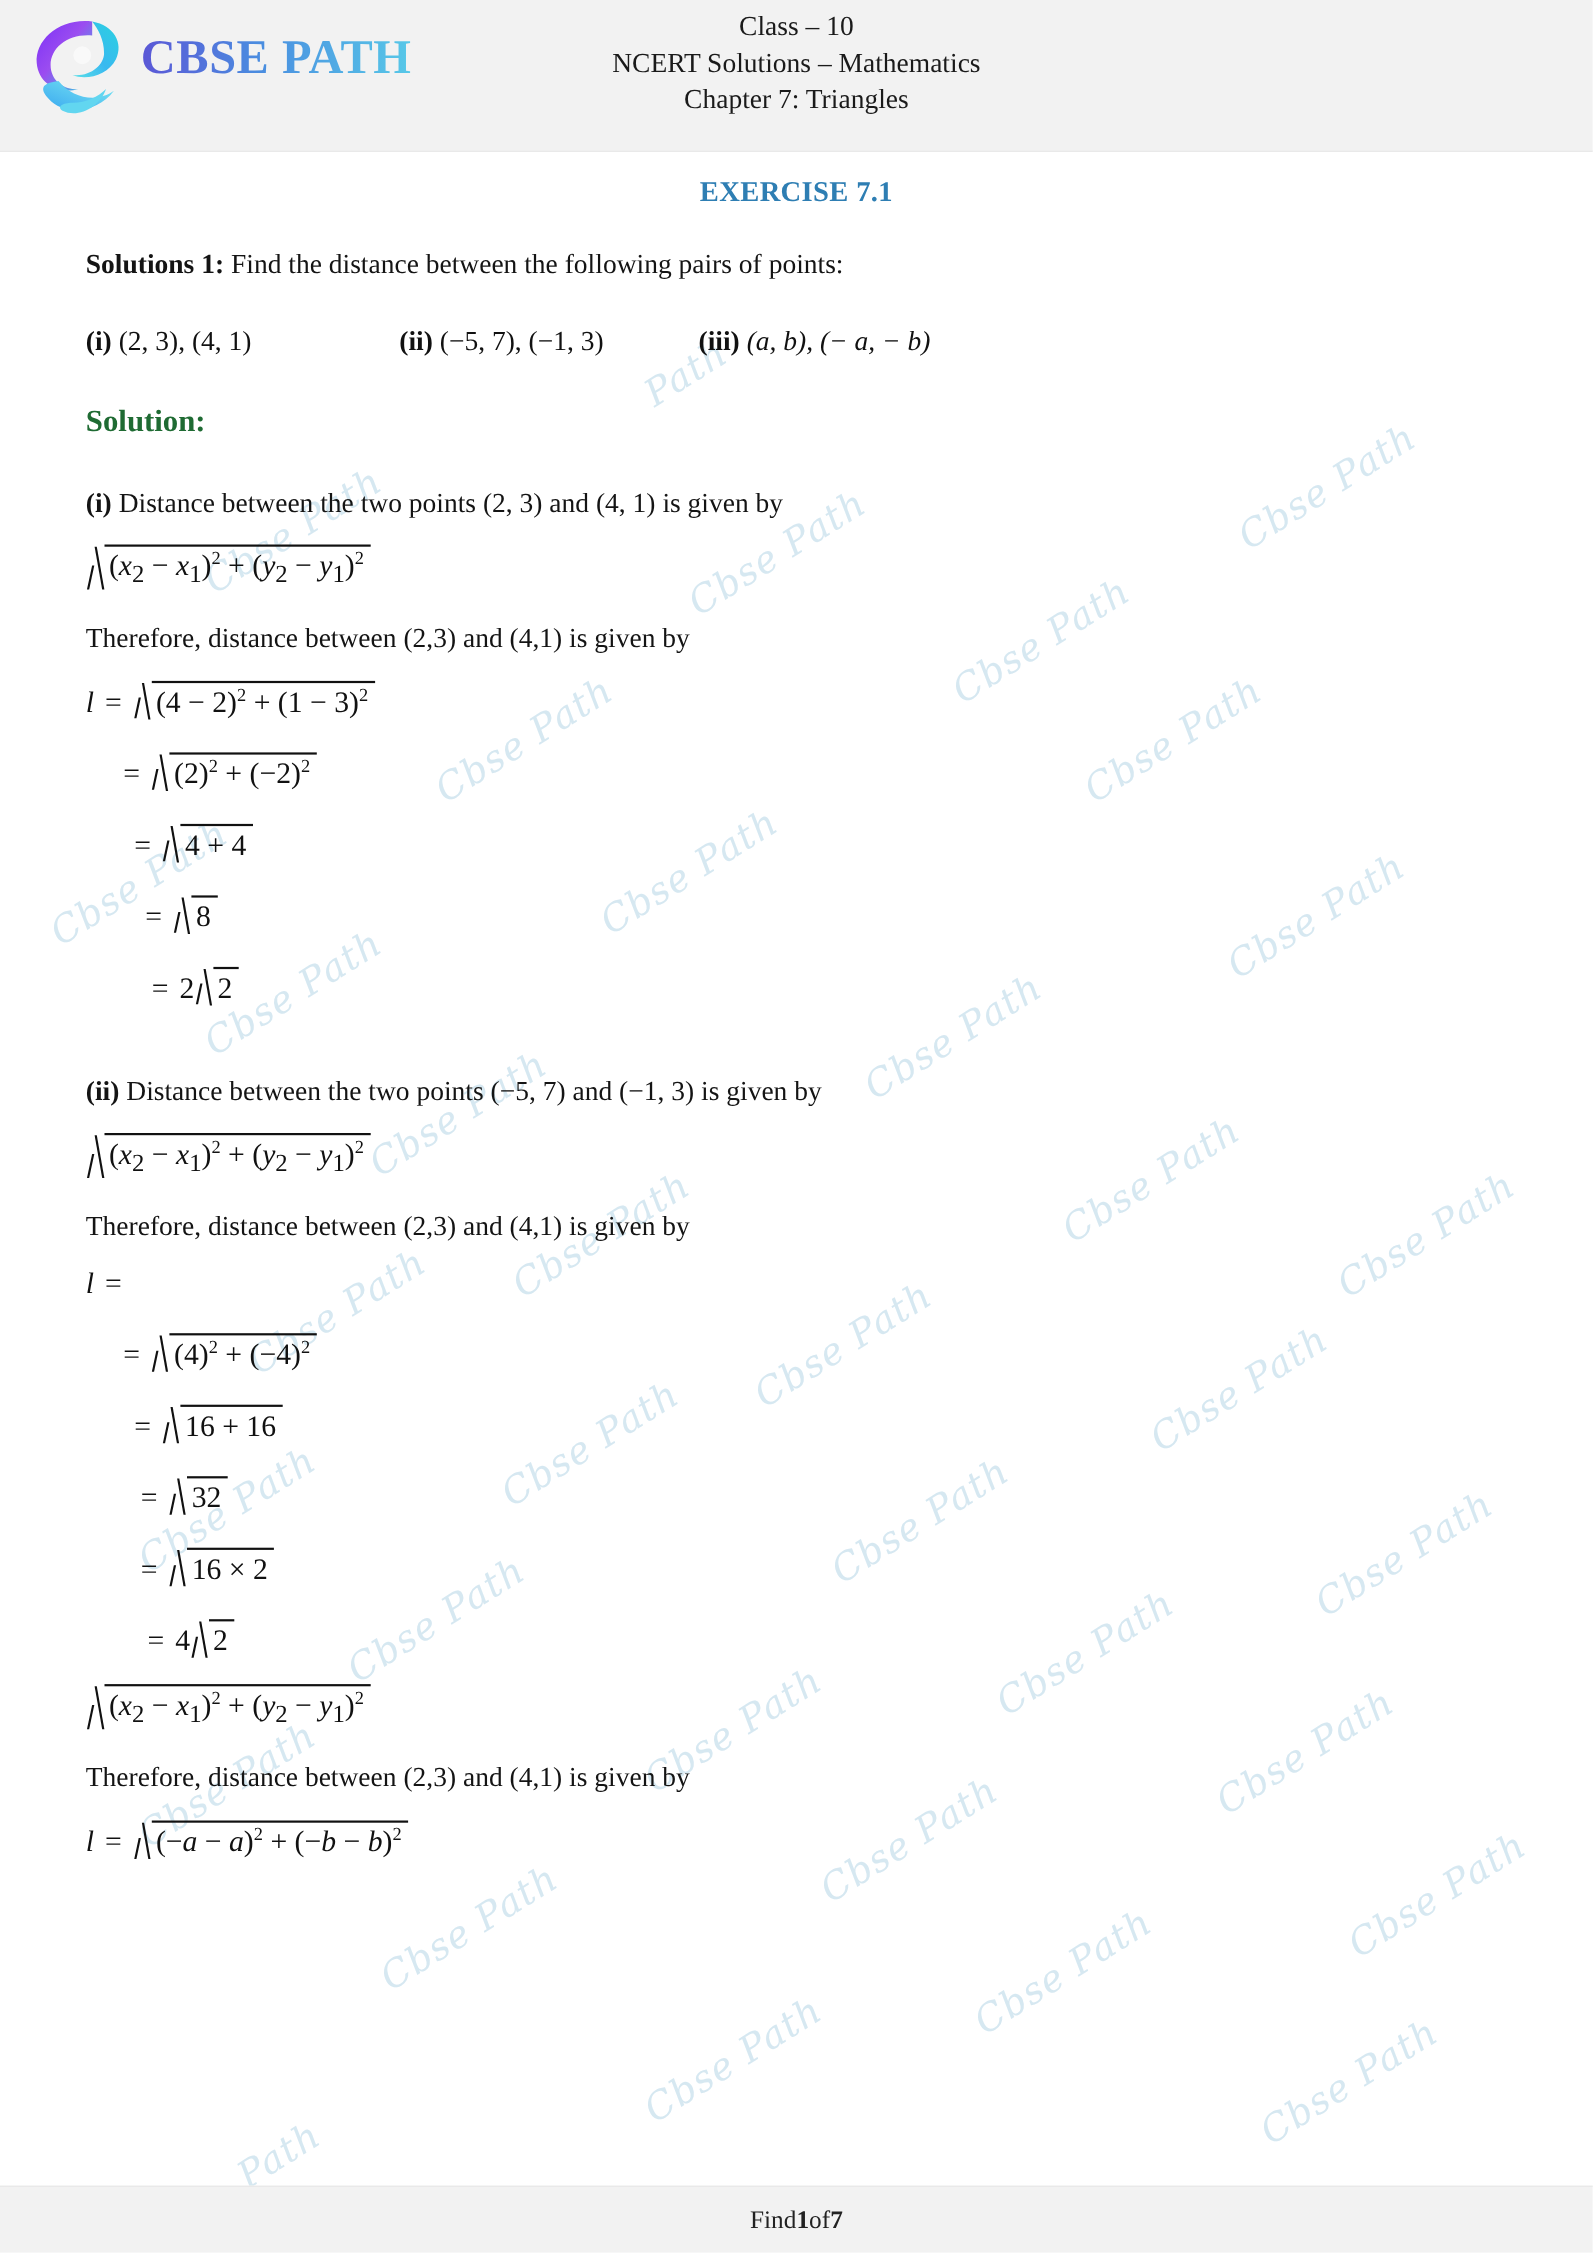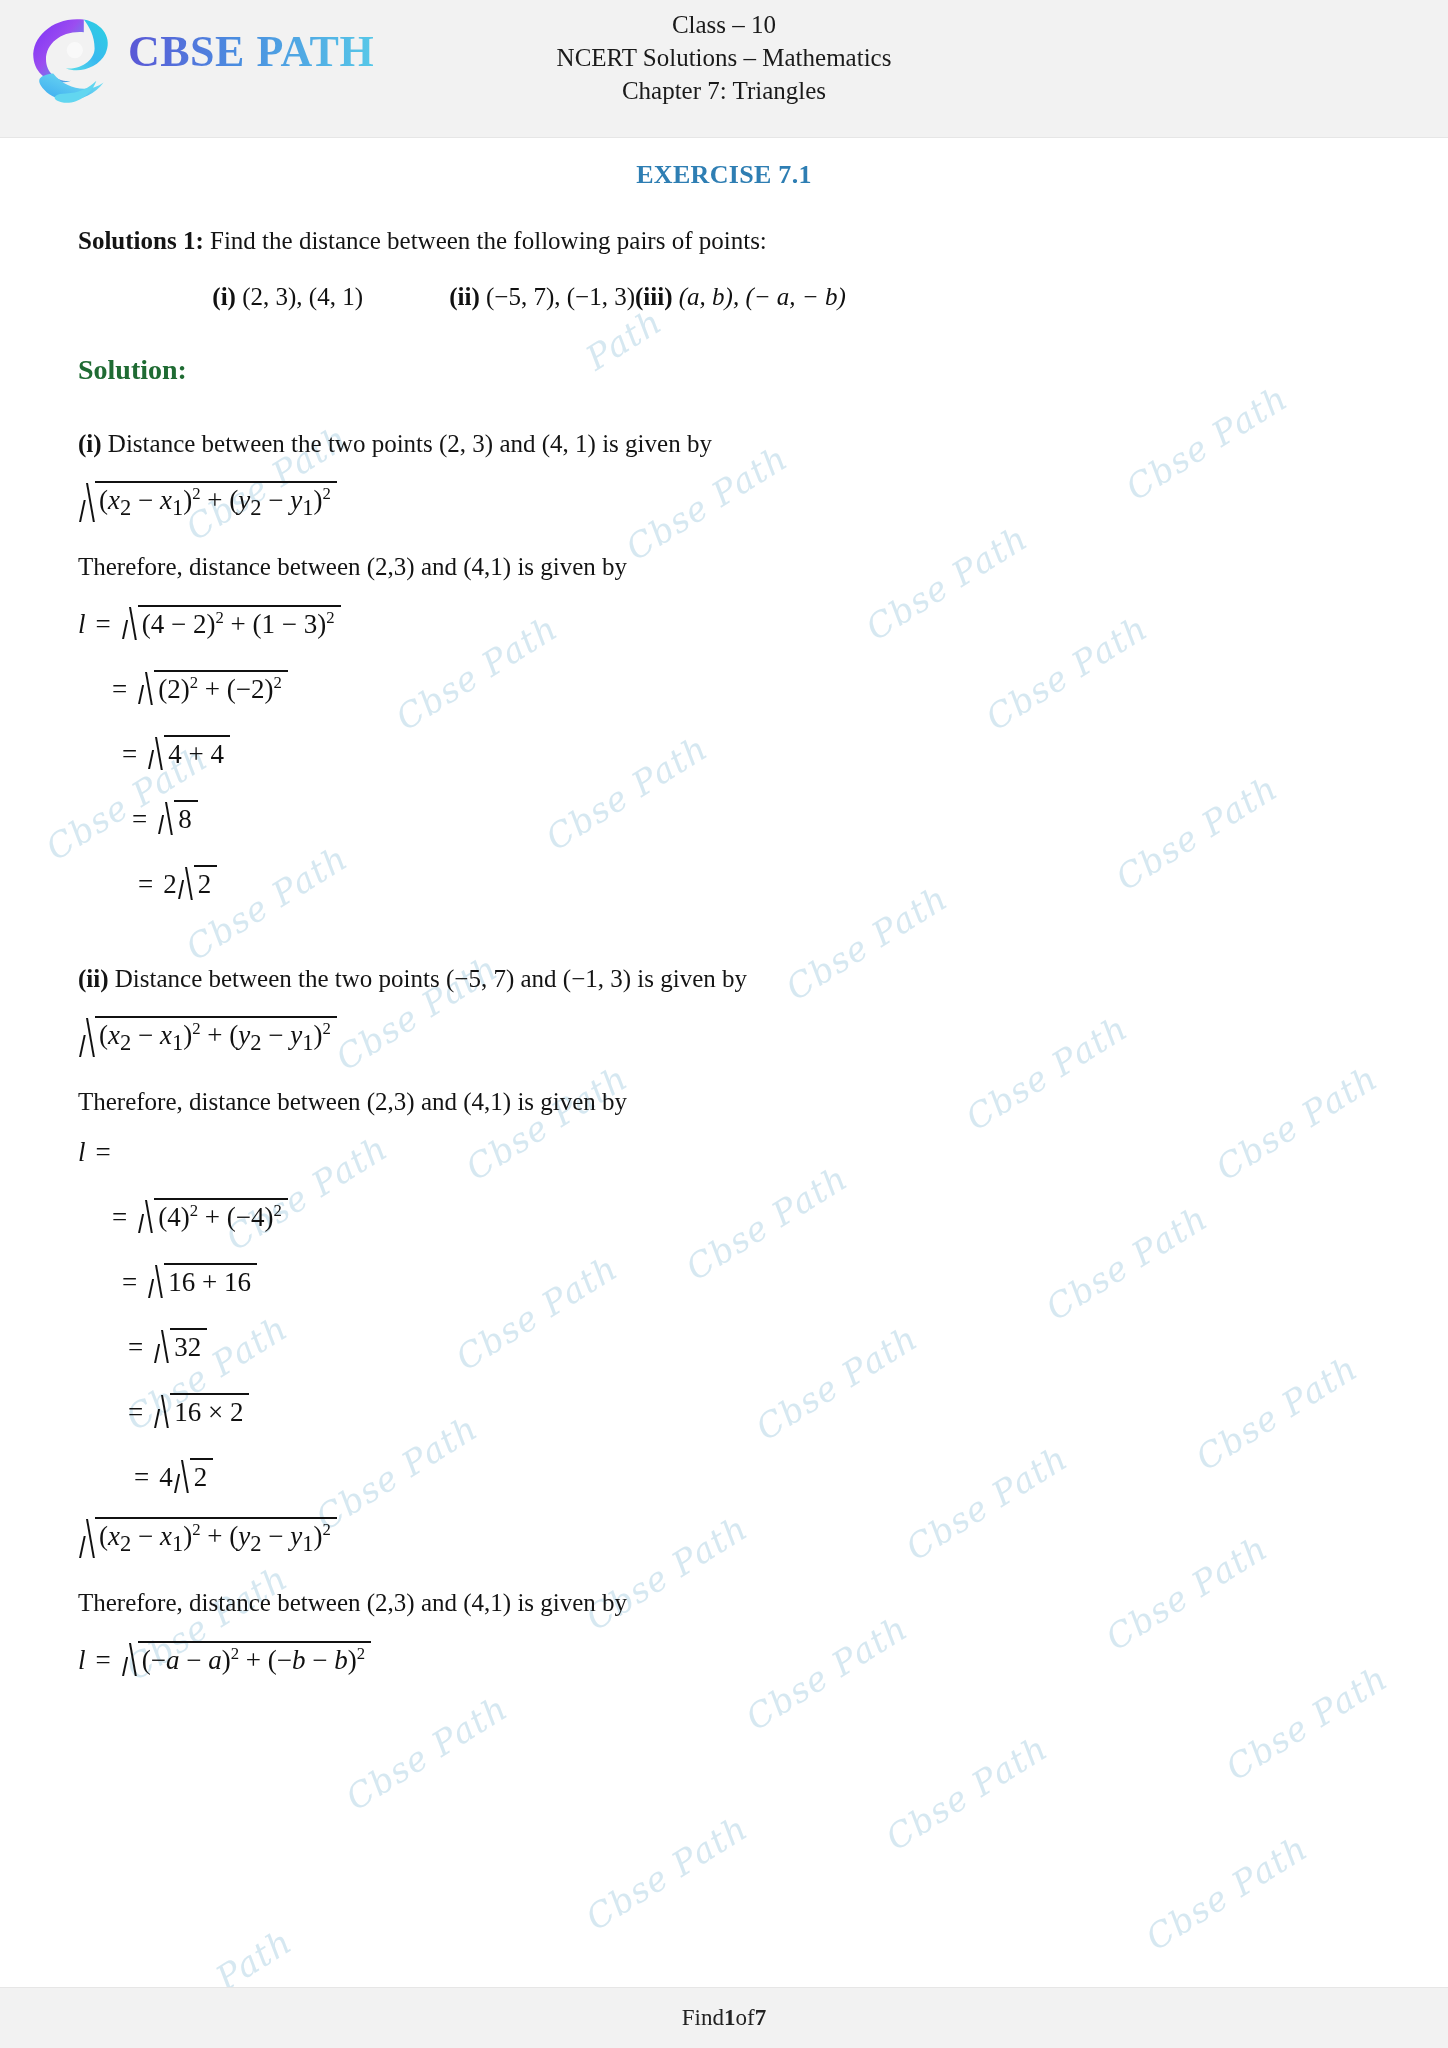--- a/index.html
+++ b/index.html
@@ -103,21 +103,21 @@
   .row-parts {
     display: flex;
     font-size: 25px;
     white-space: nowrap;
   }
   .row-parts .col1 { width: 285px; }
   .row-parts .col2 { width: 272px; }
 
   
   .mt-q    { margin-top: 36px; }
-  .mt-sub  { margin-top: 26px; text-align: right; }
+  .mt-sub  { margin-top: 40px; }
   .mt-sol  { margin-top: 42px; }
   .mt-step { margin-top: 28px; }
   .mt-sec  { margin-top: 62px; }
   .mt-eq   { margin-top: 22px; }
 
   
   .math {
     font-family: "Liberation Serif", "DejaVu Serif", serif;
     font-size: 27px;
     line-height: 1;

